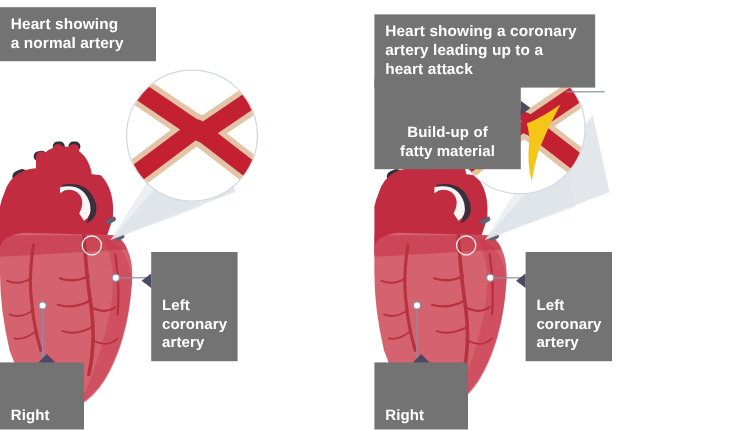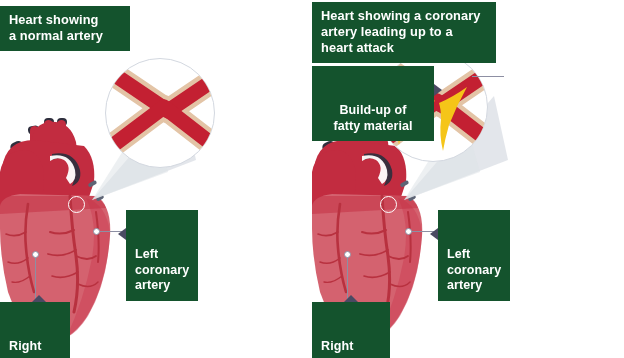--- a/index.html
+++ b/index.html
@@ -10,21 +10,21 @@
     overflow:hidden;position:relative;
   }
   .stage{position:absolute;inset:0;width:624px;height:358px;}
   .panel{position:absolute;top:0;width:312px;height:358px;}
   .panel-left{left:0;}
   .panel-right{left:312px;}
 
   
   .callout{
     position:absolute;
-    background:#14532d;
+    background:#737373;
     color:#ffffff;
     font-weight:bold;
     font-size:12.5px;
     line-height:15.5px;
     padding:6px 9px 7px 9px;
     box-sizing:border-box;
     white-space:pre-line;
     letter-spacing:0.1px;
   }
   .callout.title{font-size:12.8px;line-height:16px;}
@@ -231,21 +231,21 @@
             <path d="M60 50 Q74 44 88 34 Q78 52 70 72 Q66 86 64 98 Q60 82 62 66 Q62 56 60 50 Z" fill="#f5c518"></path>
           </g>
         </svg>
       </div>
 
       <div class="dot-dark" style="left:24px;top:22px;"></div>
     </div>
 
     <div class="marker-ring" style="left:68px;top:196px;"></div>
 
-    <div class="callout title" style="left:0;top:2px;width:184px;">Heart showing a coronary
+    <div class="callout title" style="left:0;top:12px;width:184px;">Heart showing a coronary
 artery leading up to a
 heart attack</div>
 
     <div class="leader" style="left:160px;top:76px;width:32px;height:1.4px;"></div>
     <div class="callout" style="left:0;top:66px;width:122px;text-align:center;">
       <span class="notch notch-right"></span>
       <span>Build-up of
 fatty material</span>
     </div>
 

